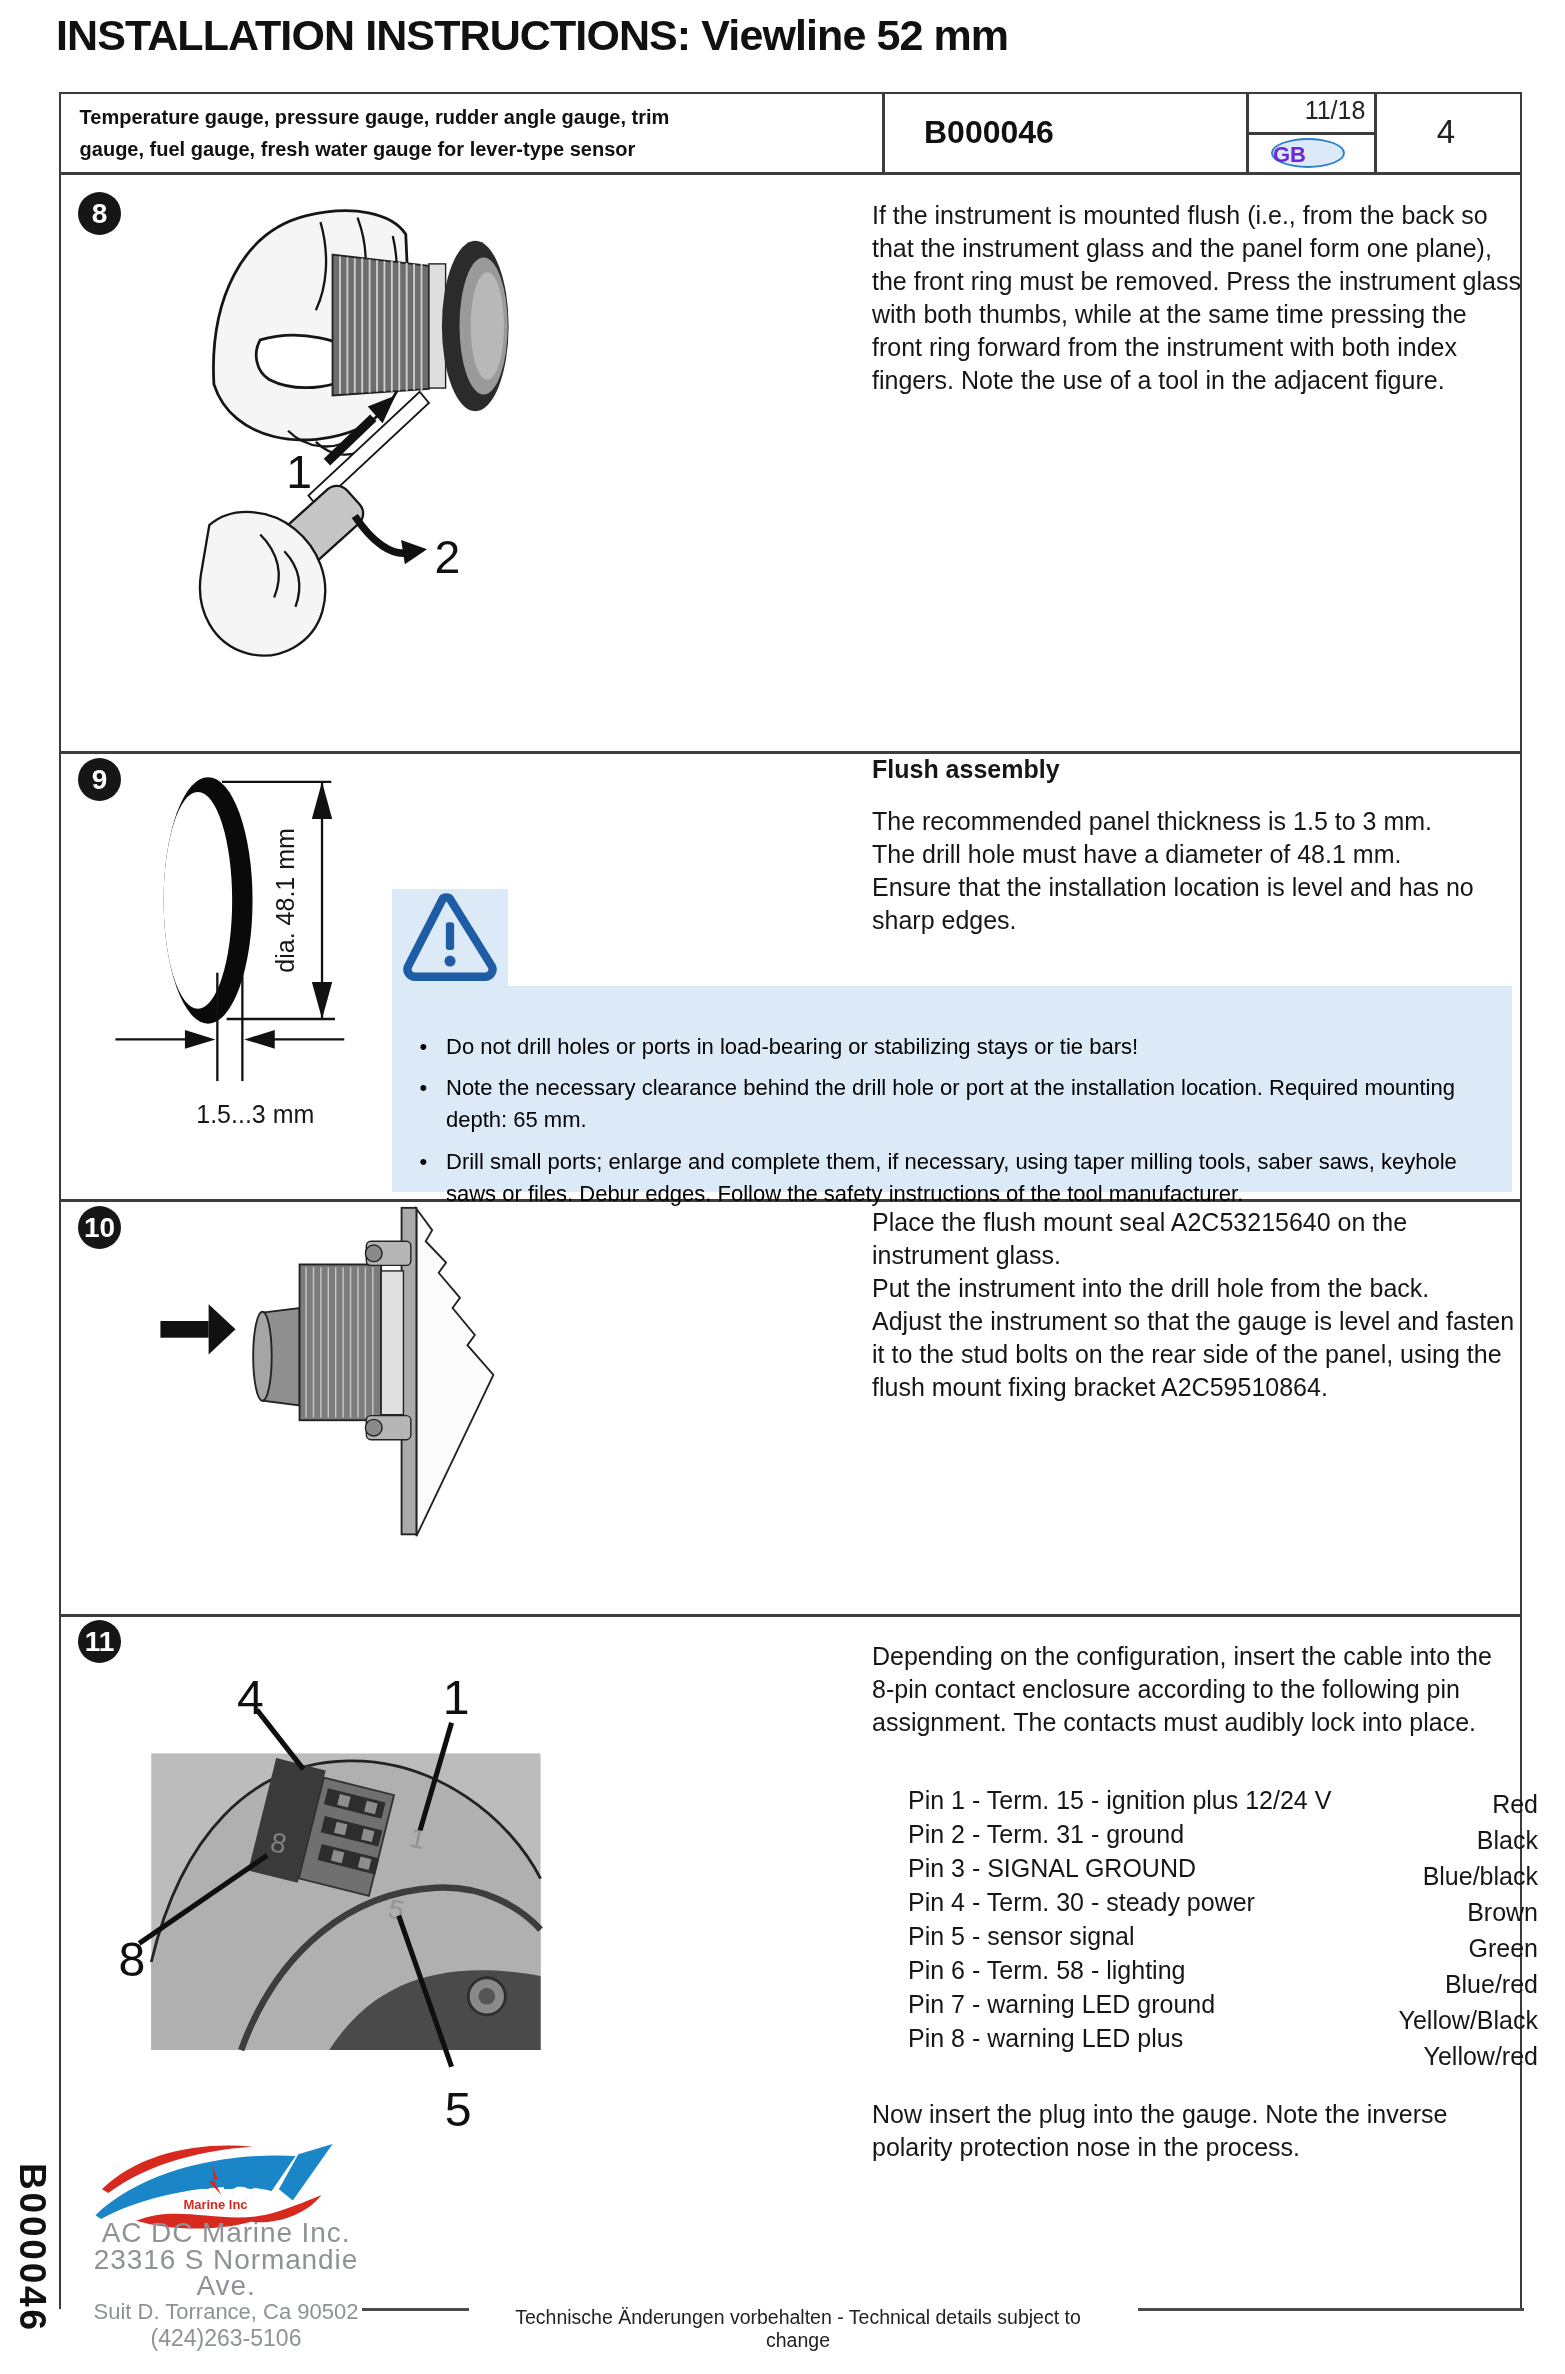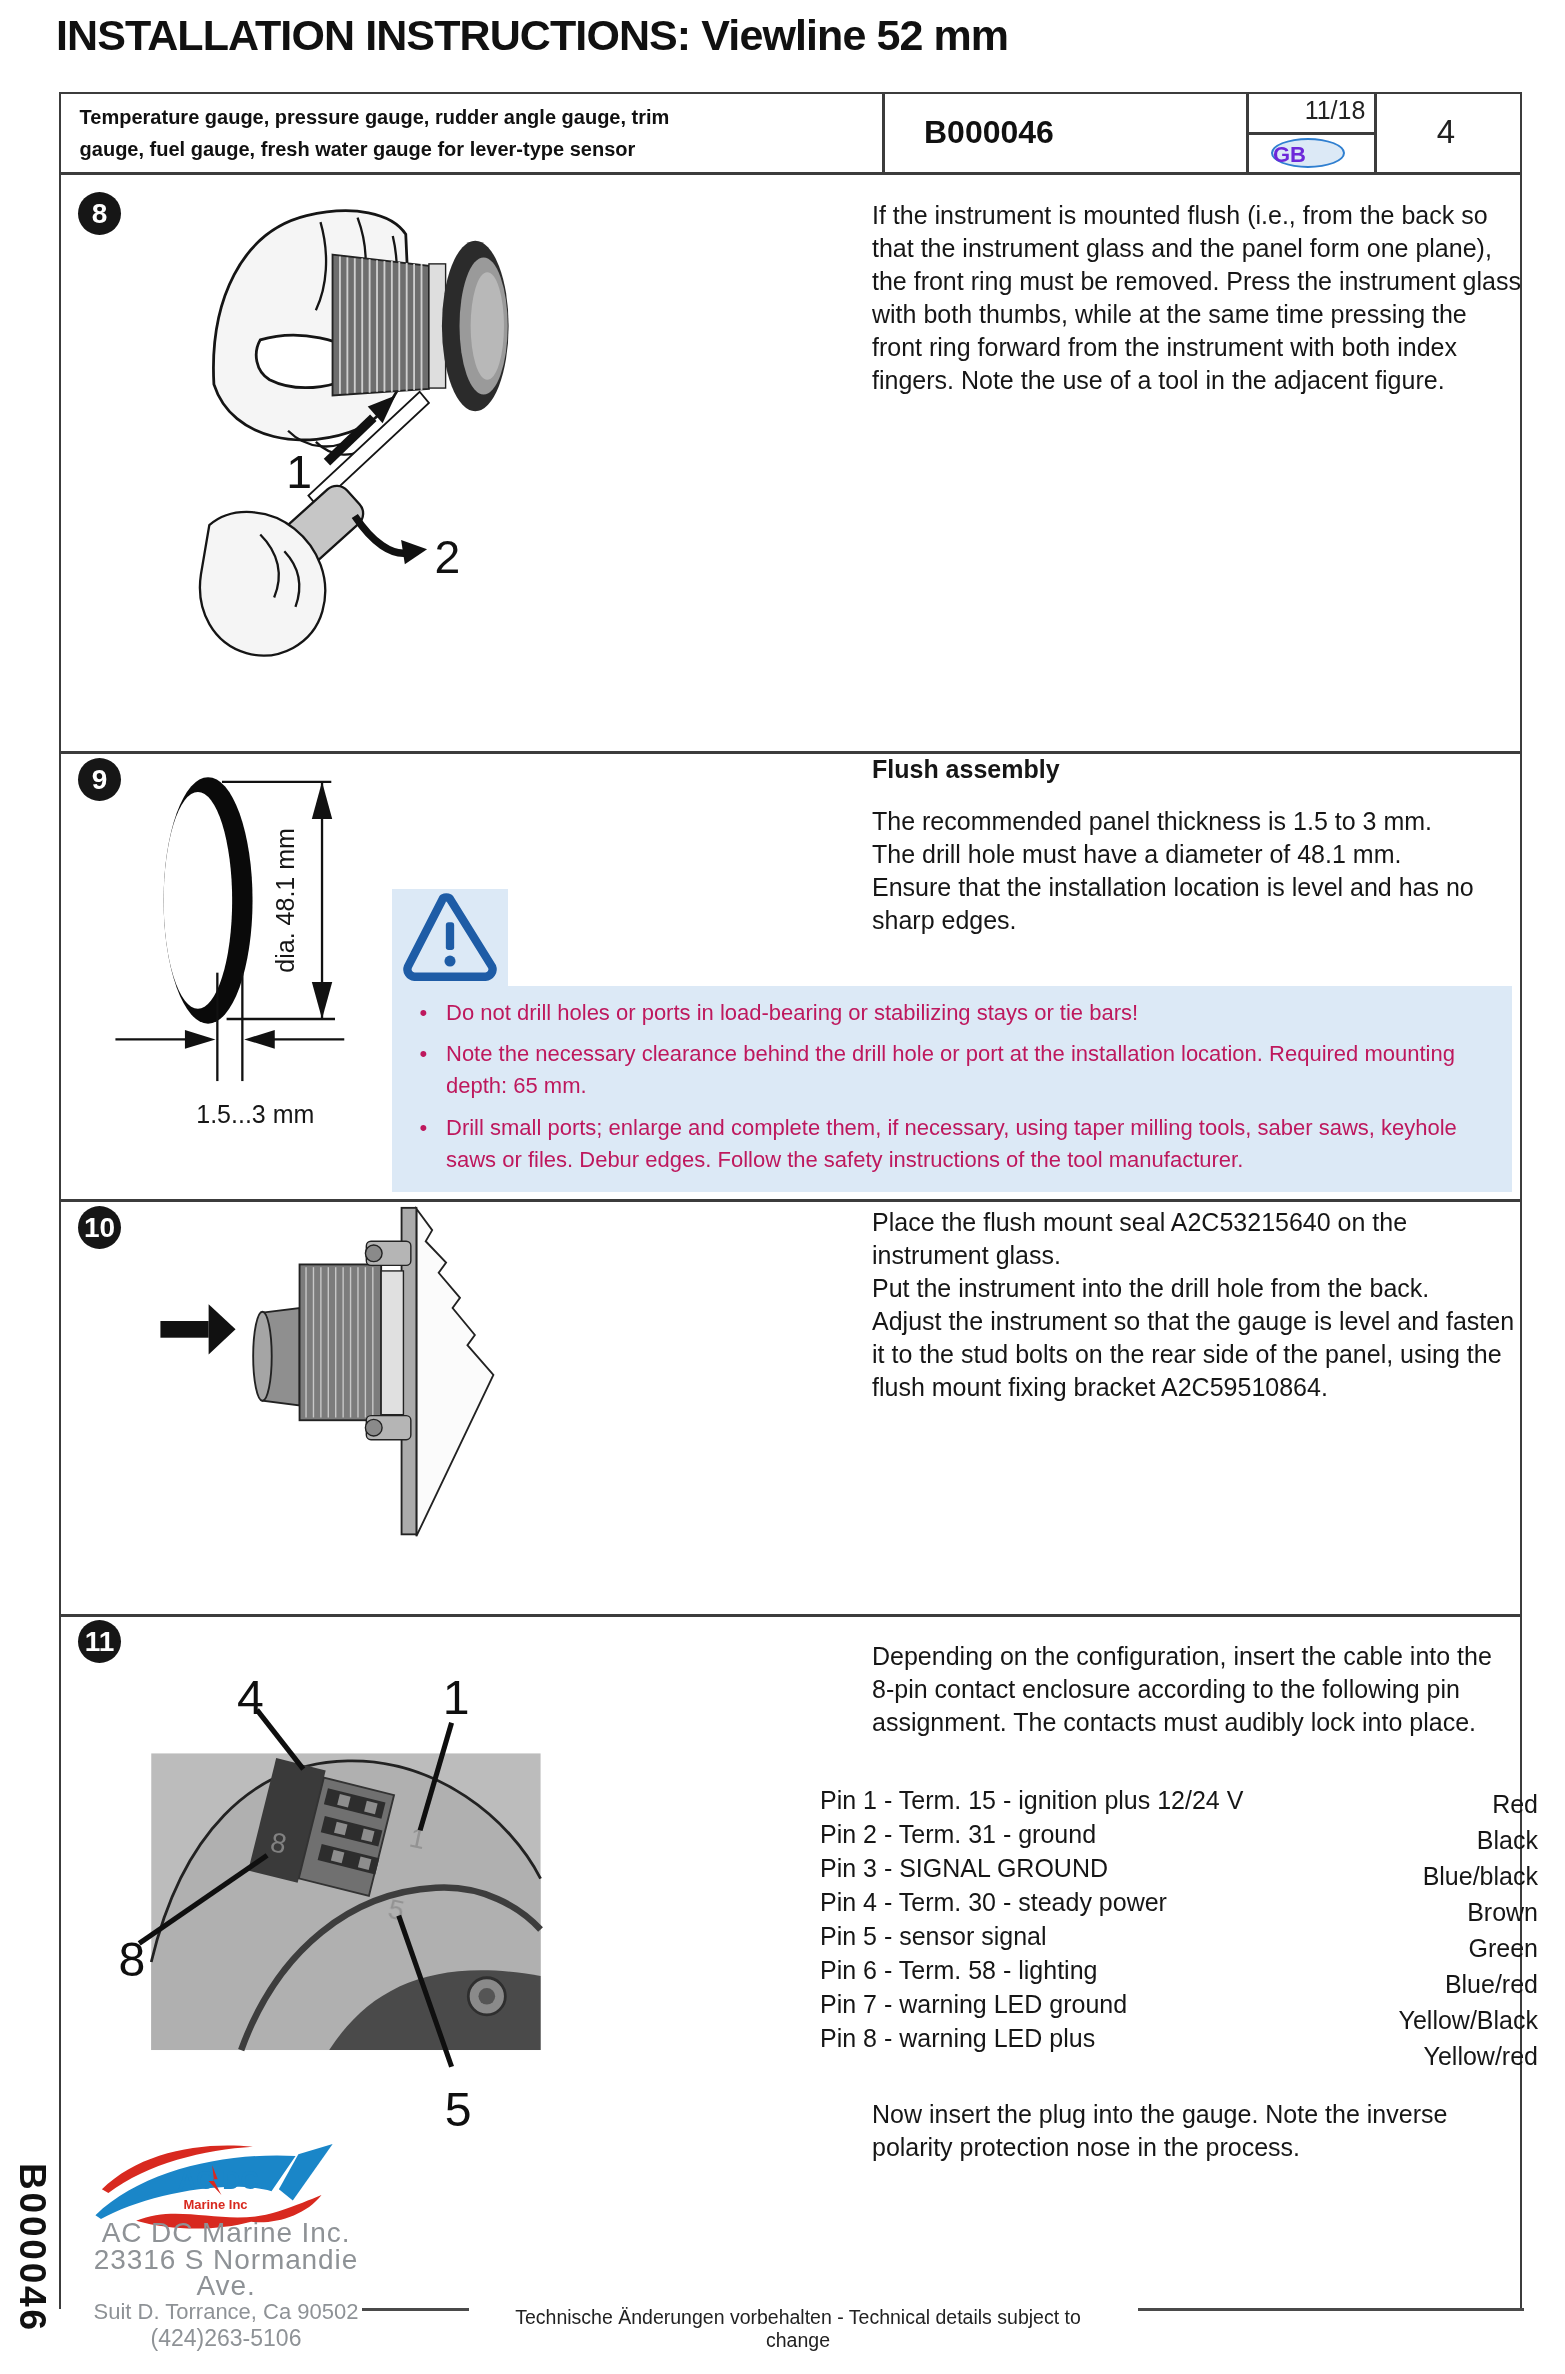--- a/index.html
+++ b/index.html
@@ -21,24 +21,24 @@
             line-height:76px;font-size:33px;color:#222;}
   
   .mainbox{left:59px;top:173px;width:1463px;height:2136px;border-left:2.8px solid #3c3c3c;
            border-right:2.8px solid #3c3c3c;border-top:2.8px solid #3c3c3c;box-sizing:border-box;}
   .hdiv{position:absolute;left:59px;width:1463px;height:2.8px;background:#3c3c3c;}
   .badge{position:absolute;width:43px;height:43px;border-radius:50%;background:#161616;color:#fff;
          font-size:28px;font-weight:bold;text-align:center;line-height:43px;}
   .coltext{position:absolute;left:872px;width:649px;font-size:25px;line-height:33px;color:#161616;}
   .bold{font-weight:bold;}
   .warnbox{position:absolute;background:#dce9f6;}
-  .bullets{font-size:22px;line-height:32px;color:#be185d;padding:11px 22px 0 22px;}
+  .bullets{font-size:22px;line-height:32px;color:#000000;padding:11px 22px 0 22px;margin-top:34px;}
   .bullet{position:relative;padding-left:32px;margin-bottom:9.3px;}
   .bullet:before{content:"\2022";position:absolute;left:5.6px;top:0;}
-  .pinlabels{position:absolute;left:820px;top:1783px;width:473px;font-size:25px;line-height:34px;color:#161616;}
+  .pinlabels{position:absolute;left:908px;top:1783px;width:473px;font-size:25px;line-height:34px;color:#161616;}
   .pincolors{position:absolute;left:1334px;top:1786px;width:204px;font-size:25px;line-height:36px;color:#161616;text-align:right;}
   
   .vertcode{left:11px;top:2163px;height:209px;writing-mode:vertical-rl;font-size:37px;
             font-weight:bold;letter-spacing:2.8px;color:#111;}
   .addr{left:82px;top:2219px;width:288px;text-align:center;color:#8e9296;}
   .addr .company{font-size:28px;line-height:28px;letter-spacing:0.9px;}
   .addr .l2{font-size:28px;line-height:26px;letter-spacing:0.9px;}
   .addr .l3{font-size:22px;line-height:26px;}
   .addr .l4{font-size:23px;line-height:27px;}
   .rule{position:absolute;height:2.8px;background:#4a4a4a;}

